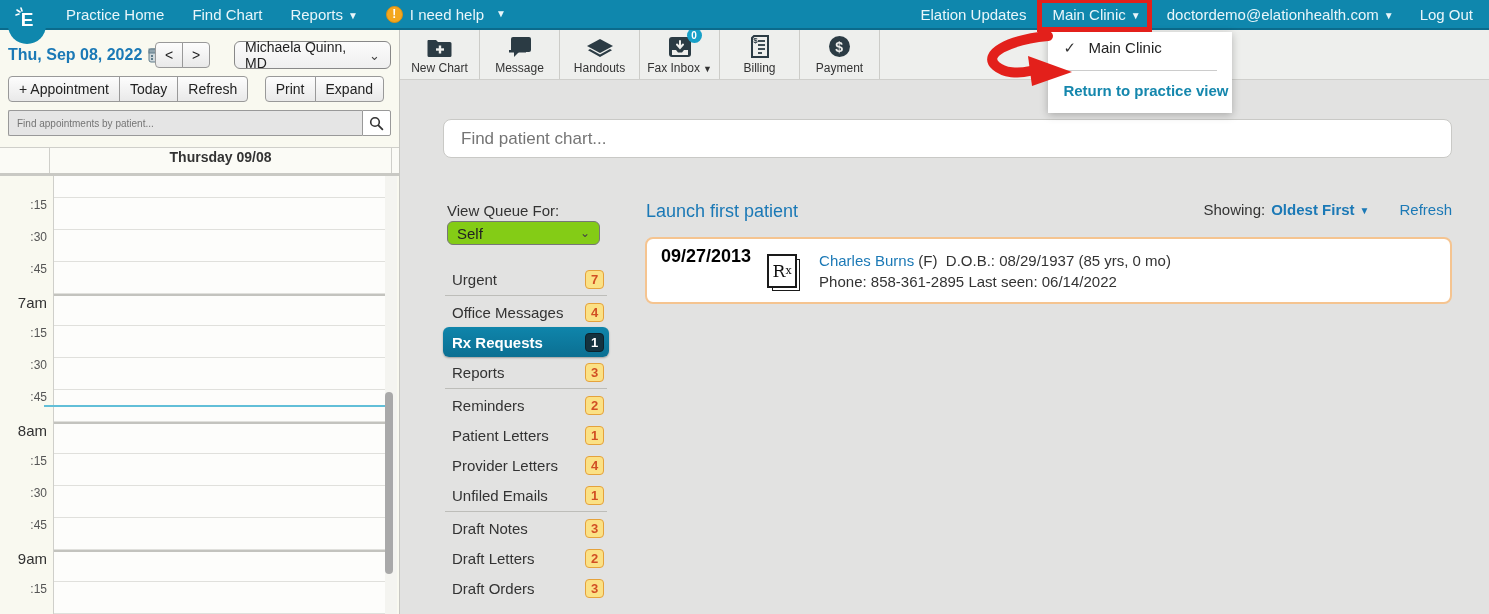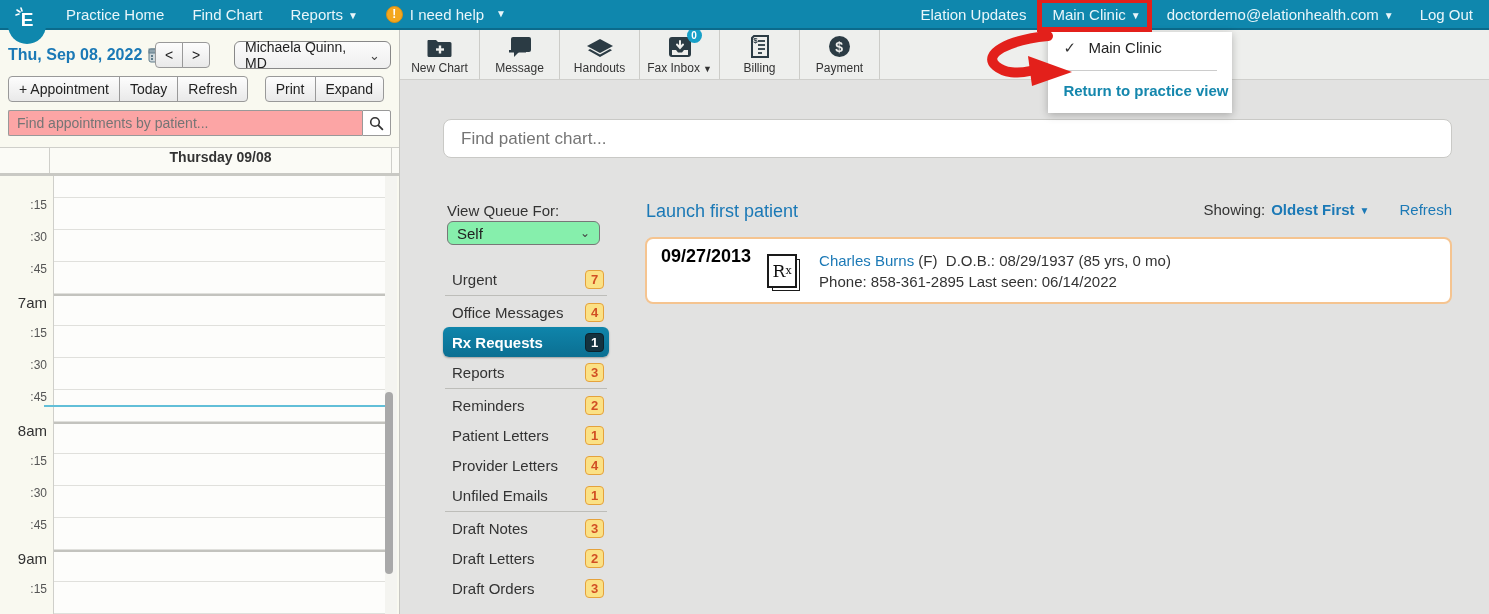--- a/index.html
+++ b/index.html
@@ -75,21 +75,21 @@
   .sb-row2 { position:absolute; left:8px; top:46px; right:15px; height:26px; }
   .group { display:flex; }
   .group .btn { border-radius:0; margin-right:-1px; }
   .group .btn:first-child { border-radius:4px 0 0 4px; }
   .group .btn:last-child { border-radius:0 4px 4px 0; margin-right:0; }
   .left-group { position:absolute; left:0; top:0; }
   .right-group { position:absolute; right:0; top:0; }
   .sb-search { position:absolute; left:8px; top:80px; right:8px; height:26px; display:flex; }
   .sb-search input {
     flex:1; border:1px solid #999; border-right:none; border-radius:2px 0 0 2px;
-    padding:0 8px; font-size:14px; color:#333; background:#fca5a5; outline:none;
+    padding:0 8px; font-size:10px; color:#333; background:#e5e5e5; outline:none;
     font-family:"Liberation Sans", sans-serif;
   }
   .sb-search-btn {
     width:29px; border:1px solid #999; border-radius:0 2px 2px 0; background:#fff;
     display:flex; align-items:center; justify-content:center; cursor:pointer;
   }
 
   
   .calendar { position:absolute; left:0; top:117px; right:0; bottom:0; }
   .cal-header {
@@ -140,21 +140,21 @@
   .main { position:absolute; left:400px; top:80px; right:0; bottom:0; background:#e2e2e1; }
   .patient-search {
     position:absolute; left:43px; top:39px; width:1009px; height:39px;
     background:#fff; border:1px solid #c9c9c6; border-radius:8px;
     font-size:17px; color:#5b6d78; padding:0 17px; outline:none;
     font-family:"Liberation Sans", sans-serif;
   }
   .queue-label { position:absolute; left:47px; top:122px; font-size:15px; color:#333; }
   .queue-select {
     position:absolute; left:47px; top:141px; width:153px; height:24px;
-    background:#86efac; border:1px solid #777; border-radius:6px;
+    background:#84cc16; border:1px solid #777; border-radius:6px;
     display:flex; align-items:center; padding:0 9px; font-size:15px; color:#222; cursor:pointer;
   }
   .queue-select .sel-caret { margin-left:auto; font-size:12px; color:#444; }
   .queue-list { position:absolute; left:43px; top:184px; width:166px; }
   .qitem {
     height:30px; display:flex; align-items:center; padding:0 5px 0 9px;
     font-size:15px; color:#333; cursor:pointer; border-radius:6px;
   }
   .qbadge {
     margin-left:auto; min-width:19px; height:19px; border-radius:4px;

